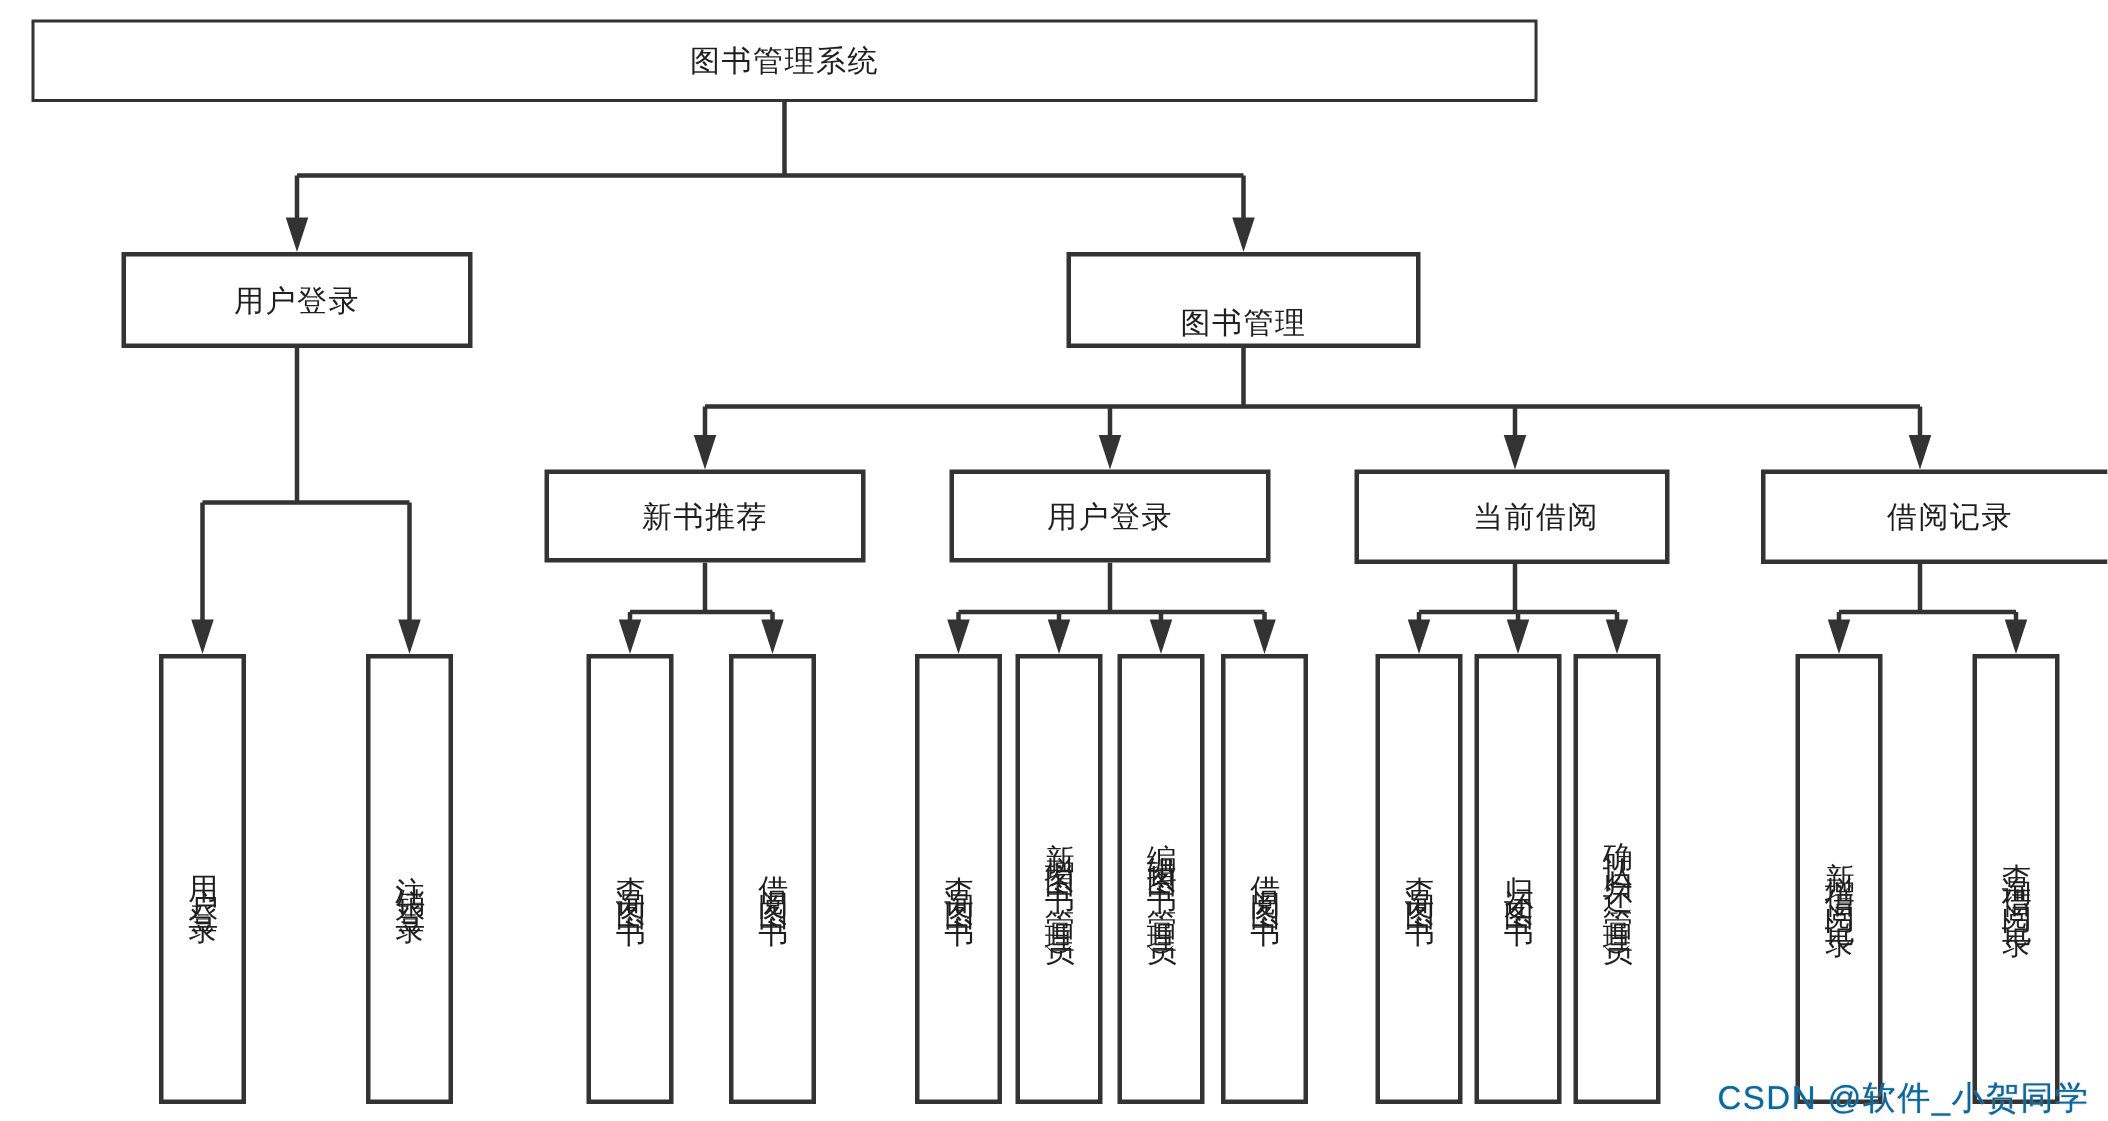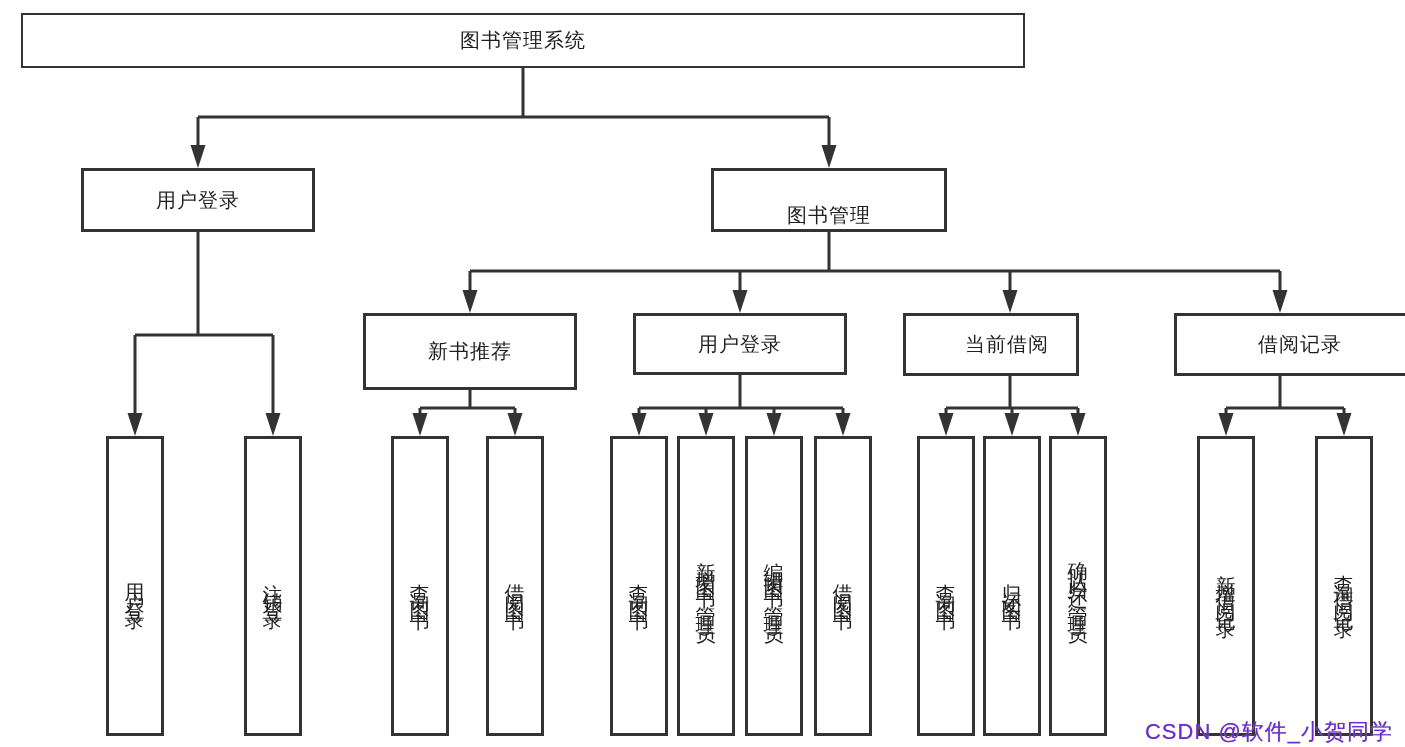--- a/index.html
+++ b/index.html
@@ -57,21 +57,21 @@
     font-size: 20px;
     letter-spacing: 9px;
     line-height: 1;
     white-space: nowrap;
   }
   .watermark {
     position: absolute;
     right: 12px;
     bottom: 0px;
     font-size: 22px;
-    color: #6d28d9;
+    color: #0369a1;
     letter-spacing: 1px;
     z-index: 5;
     pointer-events: none;
     text-shadow: 0 0 1px #8f8f8f;
   }
 </style>
 </head>
 <body>
 
 <div class="canvas">
@@ -144,27 +144,27 @@
     <span>图书管理系统</span>
   </div>
 
   <div class="node" style="left:81px; top:168px; width:234px; height:64px;">
     <span>用户登录</span>
   </div>
   <div class="node" style="left:711px; top:168px; width:236px; height:64px;align-items:flex-end;">
     <span>图书管理</span>
   </div>
 
-  <div class="node" style="left:363px; top:313px; width:214px; height:77px;">
+  <div class="node" style="left:363px; top:313px; width:214px; height:62px;">
     <span>新书推荐</span>
   </div>
   <div class="node" style="left:633px; top:313px; width:214px; height:62px;">
     <span>用户登录</span>
   </div>
-  <div class="node" style="left:903px; top:313px; width:176px; height:63px;padding-left:32px;">
+  <div class="node" style="left:903px; top:313px; width:210px; height:63px;padding-left:32px;">
     <span>当前借阅</span>
   </div>
   <div class="node" style="left:1174px; top:313px; width:252px; height:63px;">
     <span>借阅记录</span>
   </div>
 
   <div class="leaf" style="left:106px;">
     <span class="vtext">用户登录</span>
   </div>
   <div class="leaf" style="left:244px;">

